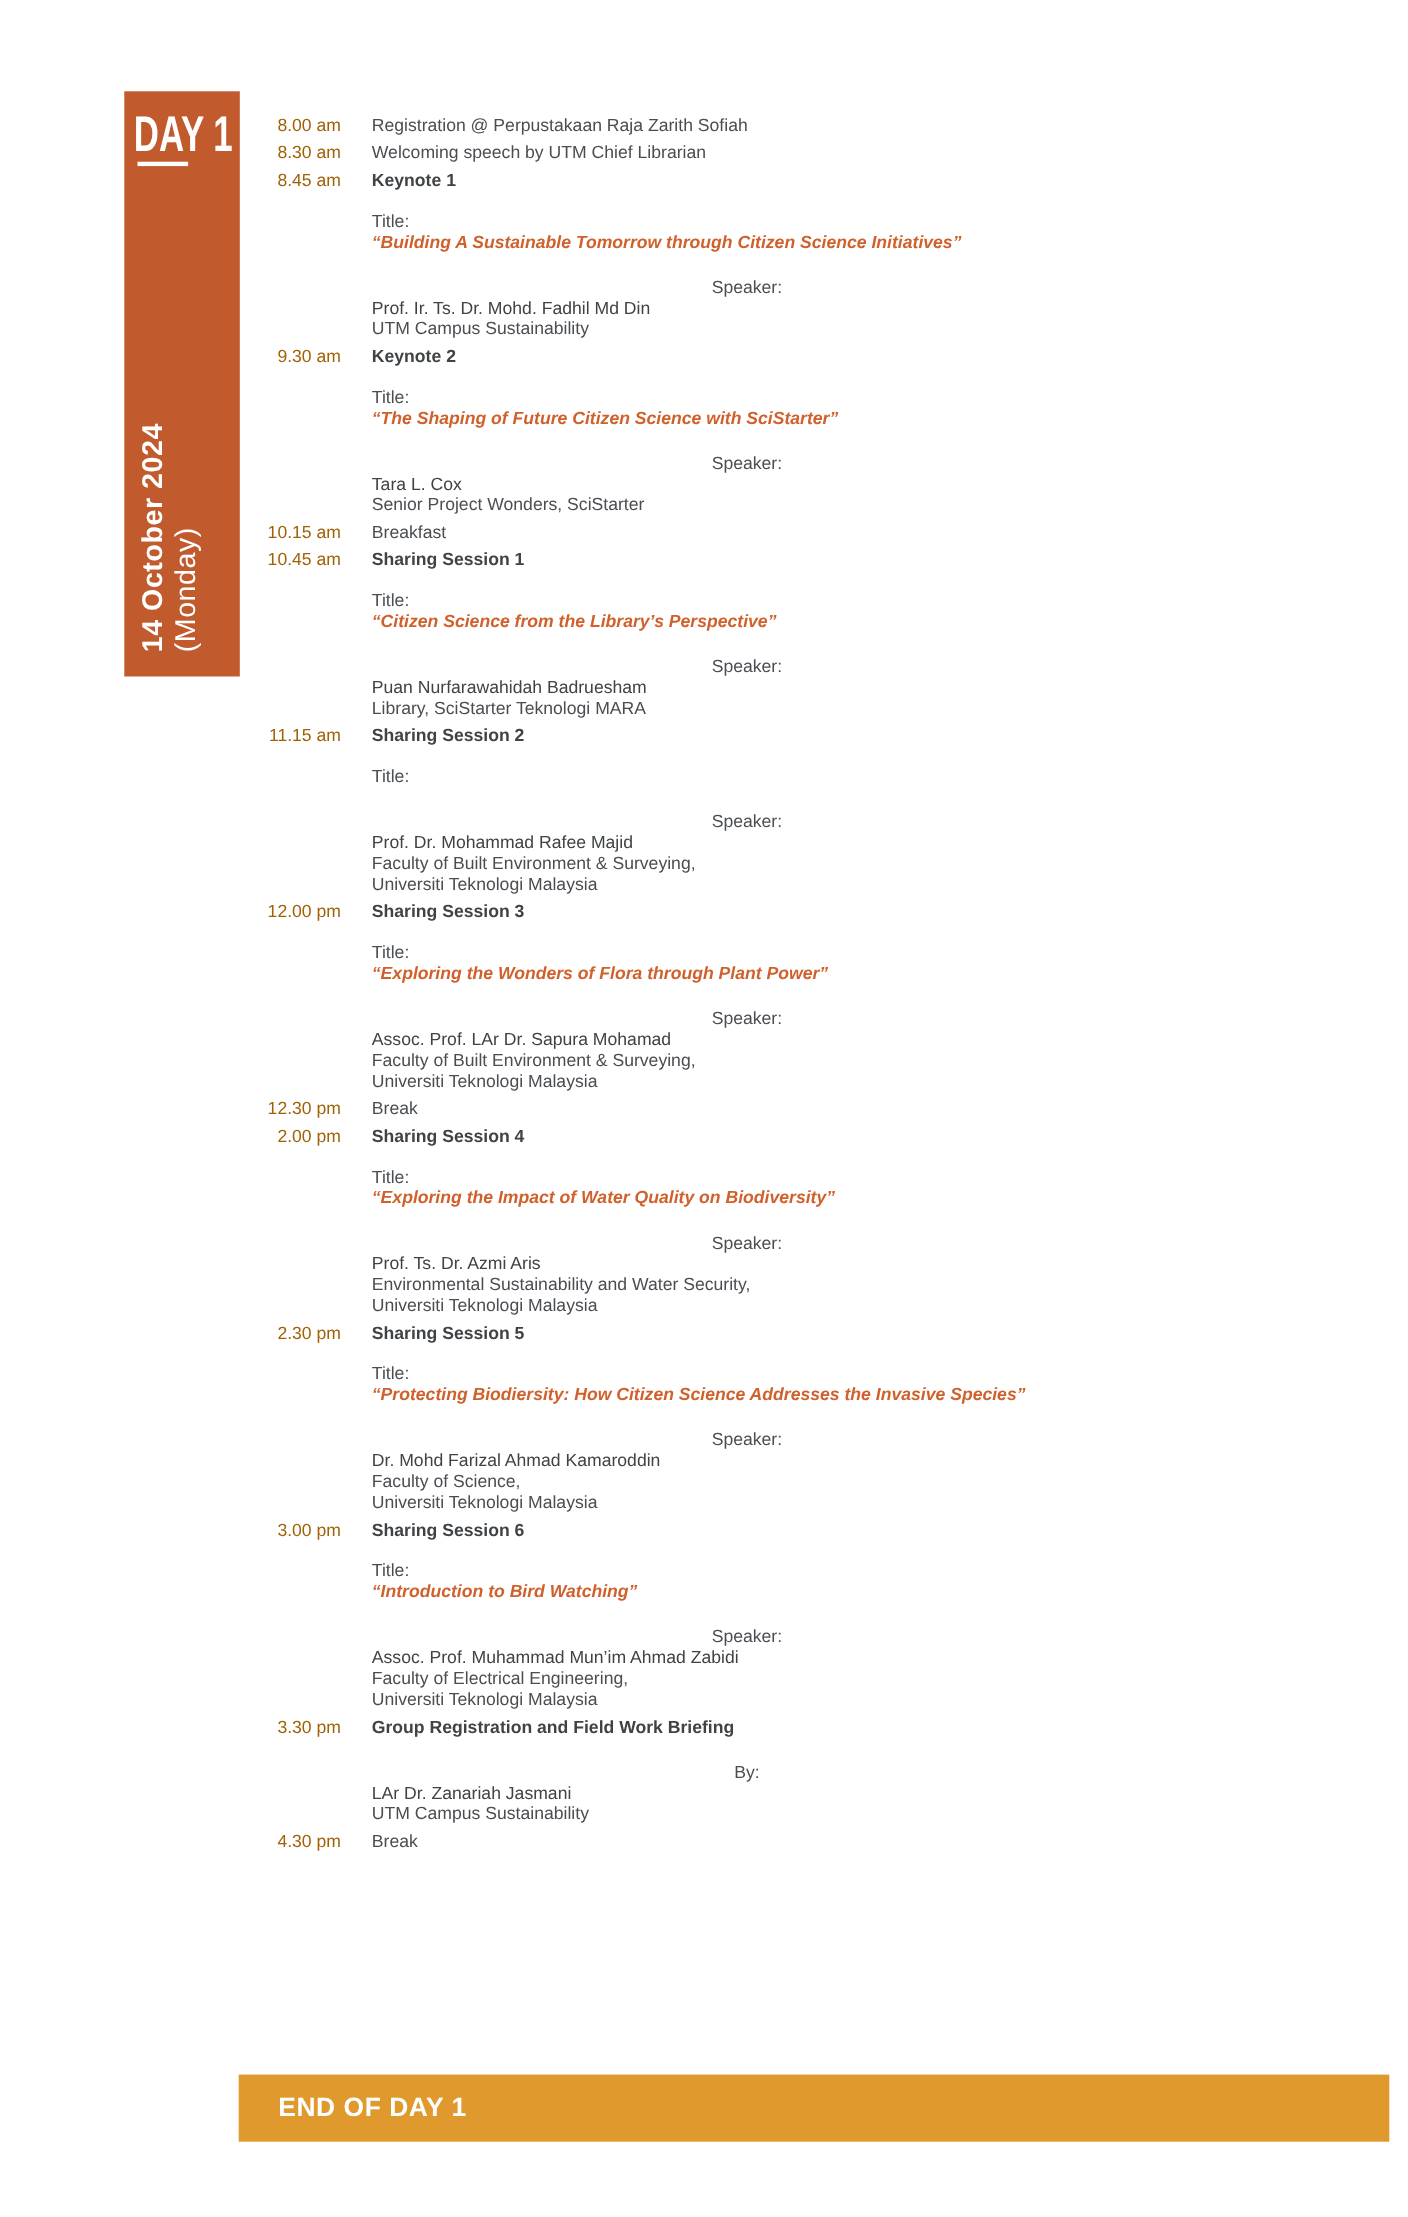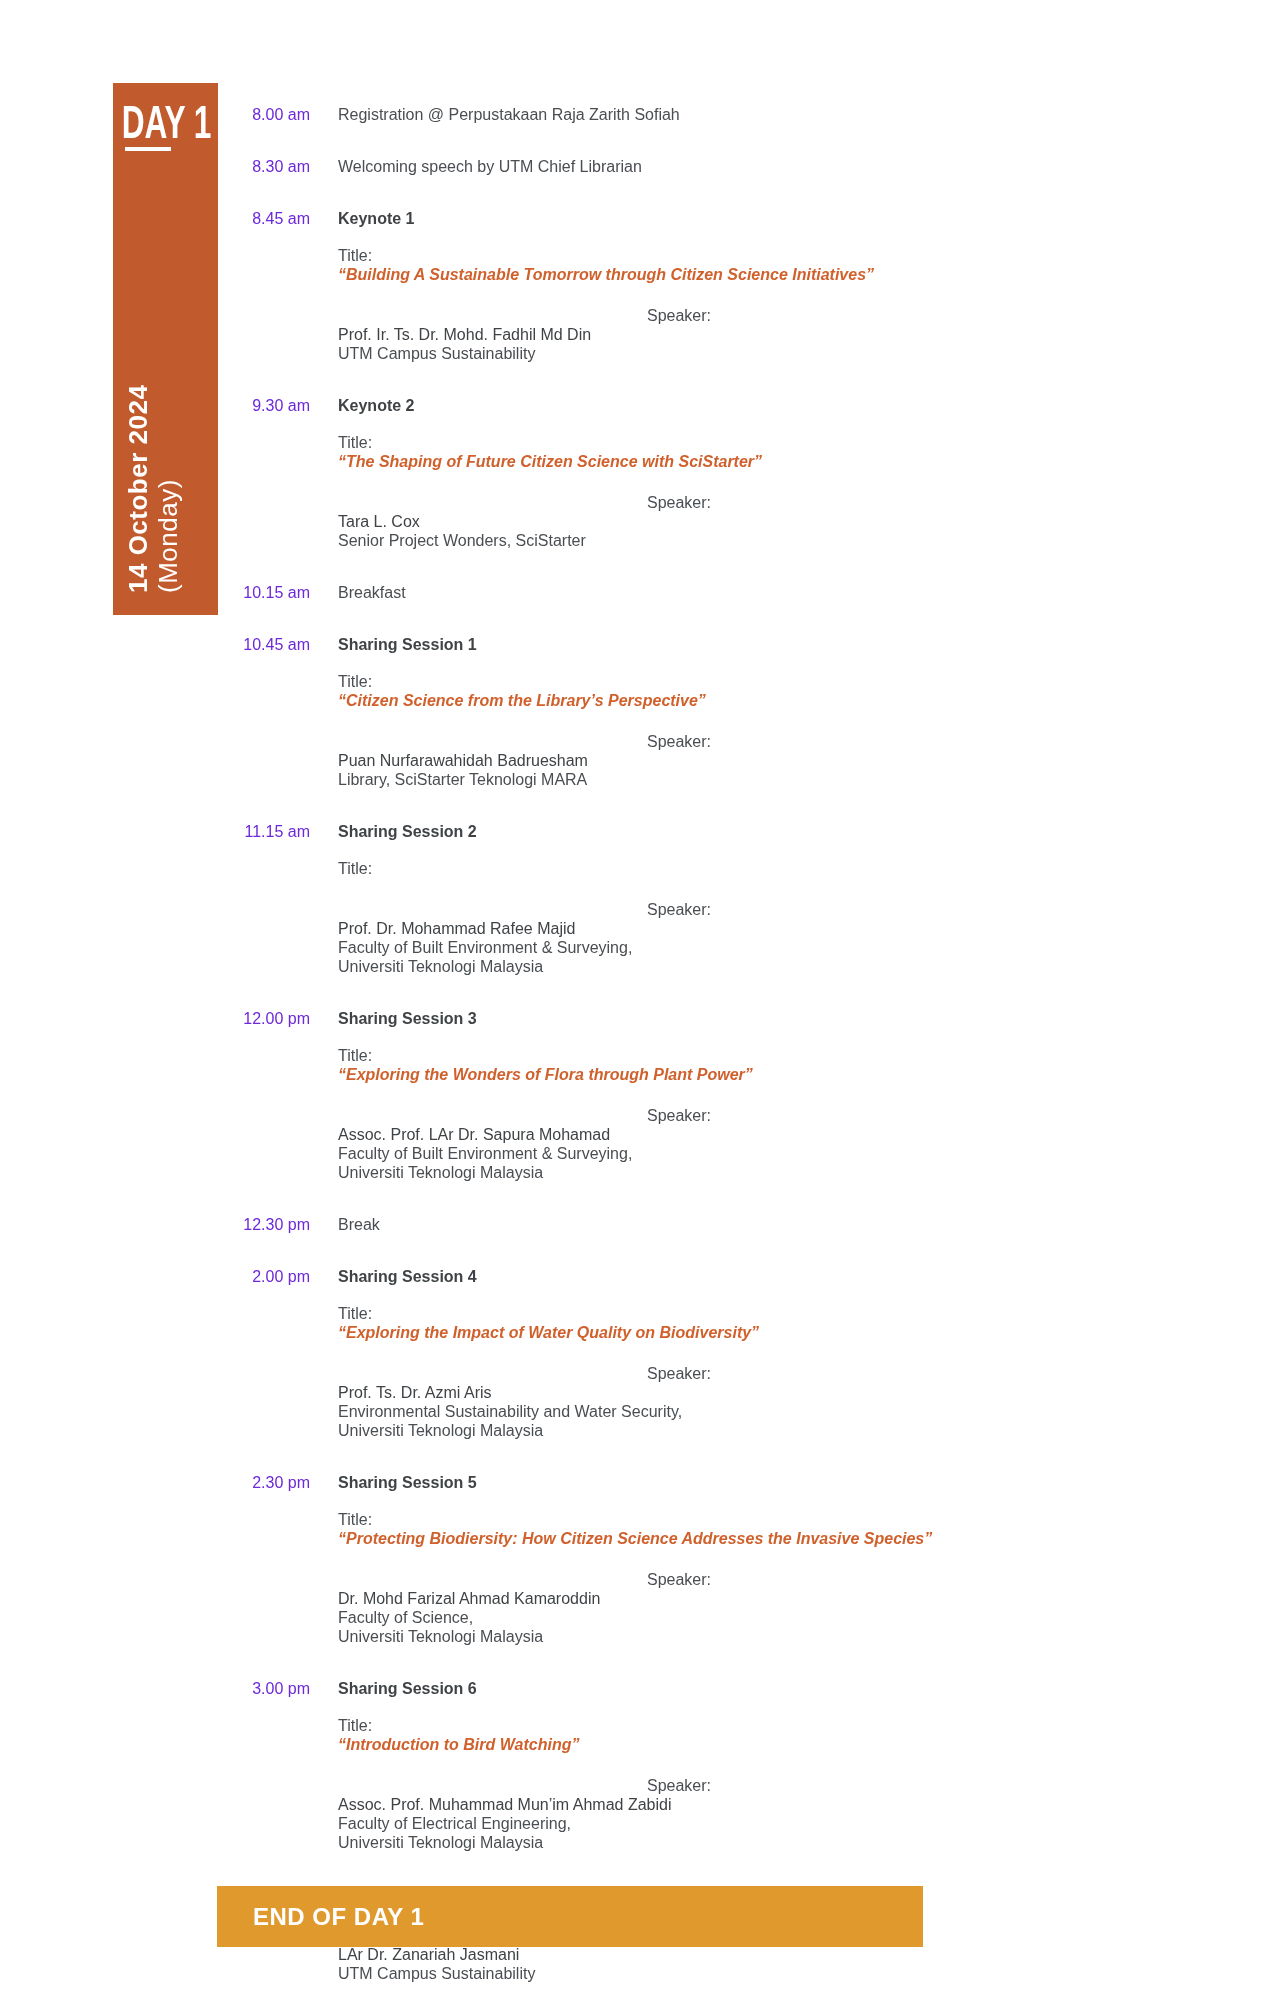--- a/index.html
+++ b/index.html
@@ -33,43 +33,43 @@
     color:#fff;white-space:nowrap;
   }
   .date-line1{font-weight:bold;font-size:26px;line-height:30px;letter-spacing:0.5px;}
   .date-line2{font-weight:normal;font-size:26px;line-height:30px;letter-spacing:0.5px;}
 
   
   .schedule{
     position:absolute;left:230px;top:105px;width:790px;
     font-size:16px;color:#4A4E52;
   }
-  .row{display:flex;margin-top:33px;}
+  .row{display:flex;margin-top:6px;}
   .row:first-child{margin-top:0;}
   .time{
     width:80px;text-align:right;flex:none;
-    line-height:19px;color:#6d28d9;
+    line-height:19px;color:#a16207;
   }
   .content{margin-left:28px;flex:1;line-height:19px;}
   .event{line-height:19px;color:#4A4E52;}
   .event.bold{font-weight:bold;color:#3F4346;}
   .title-block{margin-top:18px;}
   .title-label{line-height:19px;color:#4A4E52;}
   .title-text{
     line-height:19px;font-weight:bold;font-style:italic;
     color:var(--title-color,#D0612C);
   }
   .speaker-block{margin-top:22px;}
   .speaker-label{line-height:19px;color:#4A4E52;text-align:center;}
   .speaker-name{line-height:19px;font-weight:normal;color:#3F4346;}
   .affil{line-height:19px;color:#4A4E52;}
 
   
   .end-banner{
-    position:absolute;left:217px;top:1886px;width:706px;height:61px;
+    position:absolute;left:217px;top:1886px;width:1046px;height:61px;
     background:var(--end-color,#E0992C);
     display:flex;align-items:center;
   }
   .end-banner-label{
     color:#fff;font-weight:bold;font-size:24px;letter-spacing:0.5px;
     padding-left:36px;white-space:nowrap;
   }
 </style>
 </head>
 <body style="--banner-color: #C15A2C; --title-color: #D0612C; --end-color: #E0992C;">

